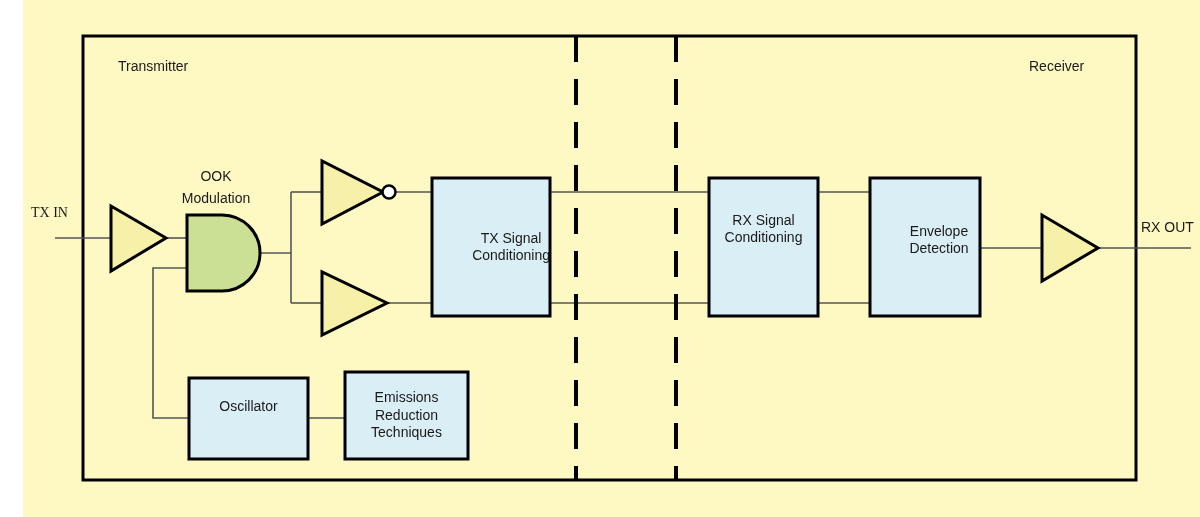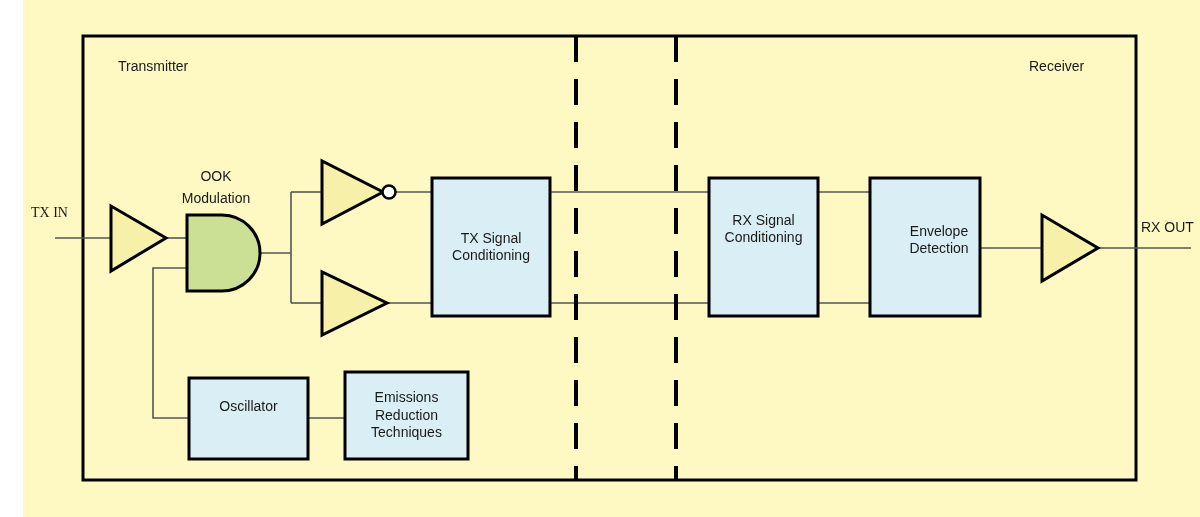--- a/index.html
+++ b/index.html
@@ -134,21 +134,21 @@
   <div class="lbl" style="left:1006px; top:58px;">Receiver</div>
 
   <div class="lbl" style="left:8px; top:204px;font-family:Liberation Serif, serif;">TX IN</div>
 
   <div class="lbl" style="left:1118px; top:219px;">RX OUT</div>
 
   <div class="lbl" style="left:138px; top:168px; text-align:center; width:110px;">OOK</div>
   <div class="lbl" style="left:138px; top:190px; text-align:center; width:110px;">Modulation</div>
 
 
-  <div class="blk-label" style="left:409px; top:178px; width:118px; height:138px;">
+  <div class="blk-label" style="left:409px; top:178px; width:118px; height:138px;justify-content:flex-end;">
     <div>
       <div>TX Signal</div>
       <div>Conditioning</div>
     </div>
   </div>
 
   <div class="blk-label" style="left:686px; top:178px; width:109px; height:102px;">
     <div>
       <div>RX Signal</div>
       <div>Conditioning</div>

